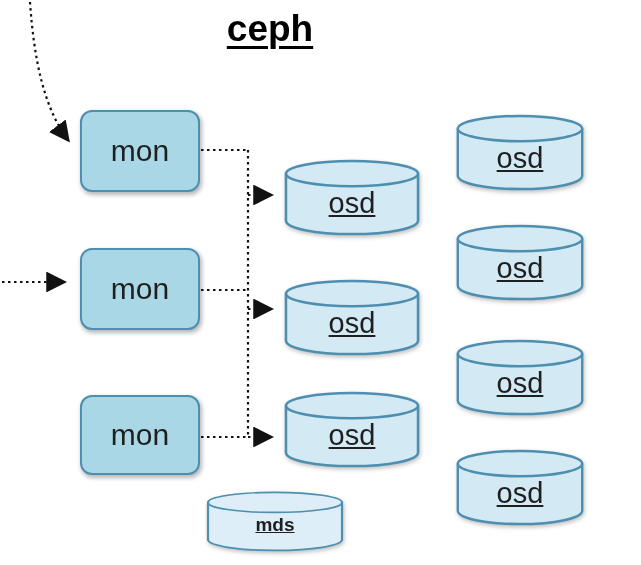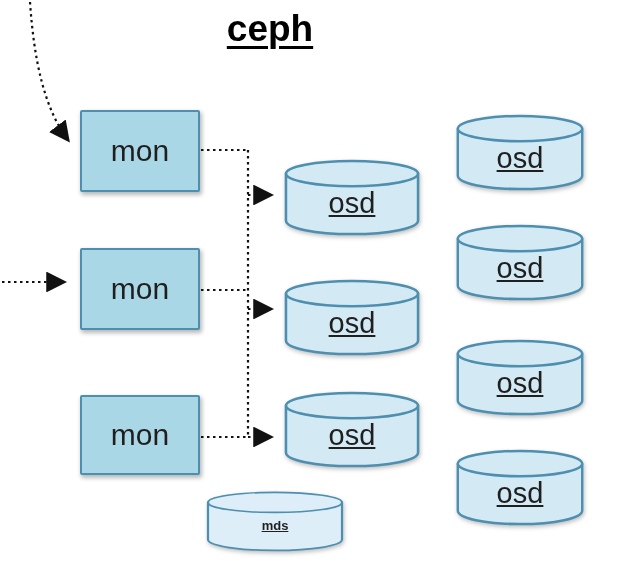--- a/index.html
+++ b/index.html
@@ -17,40 +17,40 @@
   .diagram-title{
     position:absolute;left:160px;top:8px;width:220px;
     text-align:center;font-size:37px;font-weight:700;color:#000;
     text-decoration:underline;text-decoration-thickness:3px;text-underline-offset:5px;
   }
 
   .mon{
     position:absolute;width:120px;height:82px;
     background:var(--node-fill);
     border:2.5px solid var(--node-border);
-    border-radius:2px;
+    border-radius:12px;
     box-shadow:1.5px 2.5px 4px rgba(0,0,0,0.28);
     display:flex;align-items:center;justify-content:center;
     font-size:30px;color:var(--ink);
   }
   .mon-1{left:80px;top:110px;}
   .mon-2{left:80px;top:248px;}
   .mon-3{left:80px;top:395px;height:80px;}
 
   .cyl{position:absolute;}
   .cyl svg{position:absolute;left:0;top:0;width:100%;height:100%;
     filter:drop-shadow(1.5px 2px 2px rgba(0,0,0,0.25));}
   .cyl svg path,.cyl svg ellipse{fill:var(--cyl-fill);stroke:var(--node-border);stroke-width:2.6;}
   .cyl.mds svg path,.cyl.mds svg ellipse{fill:var(--mds-fill);stroke-width:2.2;}
   .cyl-label{
     position:absolute;left:0;top:0;right:0;bottom:0;
     display:flex;align-items:center;justify-content:center;
     padding-top:12px;font-size:29px;color:var(--ink);text-decoration:underline;
   }
-  .cyl.mds .cyl-label{font-size:13px;font-weight:700;padding-top:8px;}
+  .cyl.mds .cyl-label{font-size:19px;font-weight:700;padding-top:8px;}
 
   .osd-m1{left:283px;top:158px;width:138px;height:78px;}
   .osd-m2{left:283px;top:278px;width:138px;height:78px;}
   .osd-m3{left:283px;top:390px;width:138px;height:78px;}
 
   .osd-r1{left:455px;top:113px;width:130px;height:78px;}
   .osd-r2{left:455px;top:223px;width:130px;height:78px;}
   .osd-r3{left:455px;top:338px;width:130px;height:78px;}
   .osd-r4{left:455px;top:448px;width:130px;height:78px;}
 

